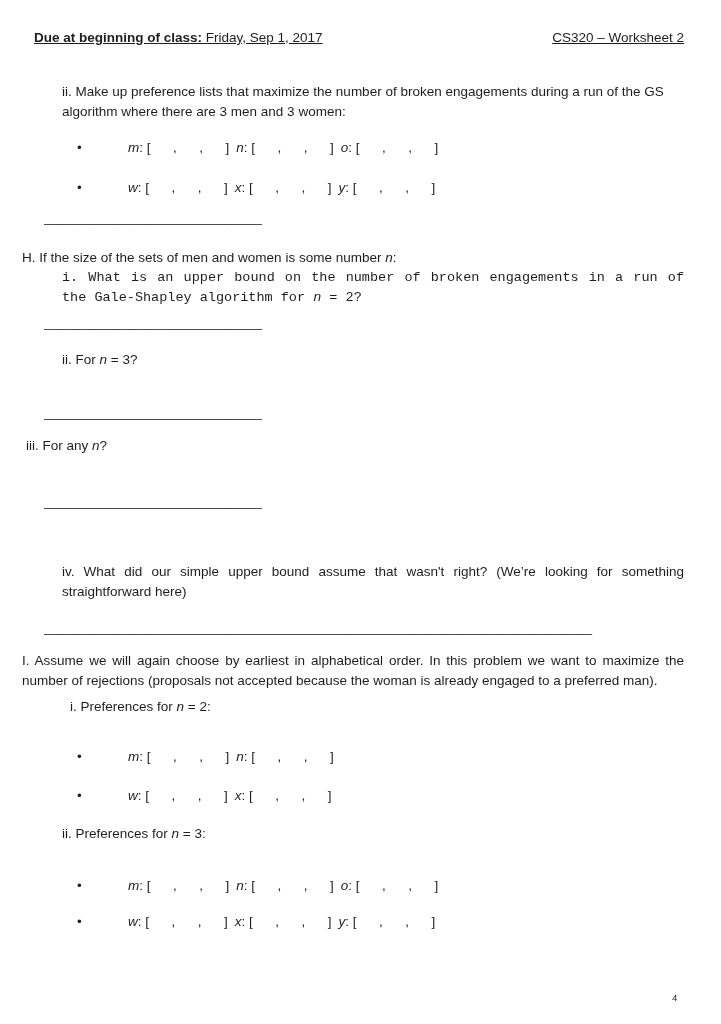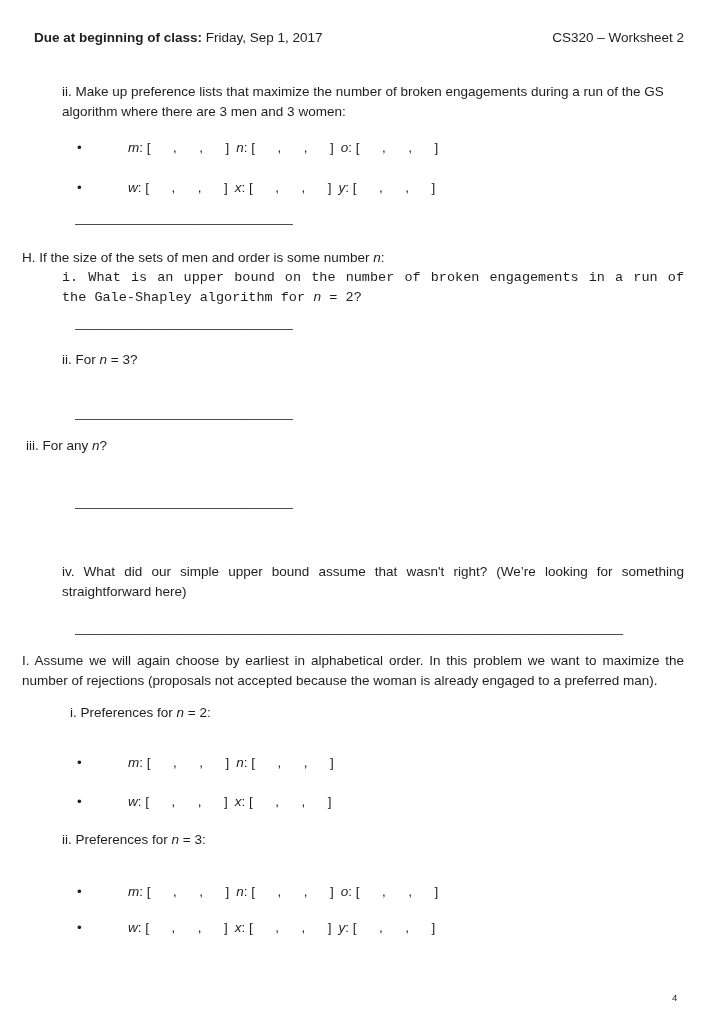--- a/index.html
+++ b/index.html
@@ -11,49 +11,50 @@
     color: #1e1e1e;
     font-family: "Liberation Sans", "DejaVu Sans", sans-serif;
     font-size: 13.5px;
     line-height: 20px;
     overflow: hidden;
   }
   .header {
     display: flex;
     justify-content: space-between;
     padding: 28px 37px 0 34px;
+    text-decoration: underline;
   }
   .bold { font-weight: bold; }
   .para { margin: 0; }
   .var { font-style: italic; }
   .hardwrap { white-space: pre-wrap; }
   .justify { text-align: justify; }
 
   .q2 { margin: 34px 37px 16px 62px; }
   .q3 { margin: 16px 37px 0 59px; }
 
   .bullets { margin-left: 77px; }
   .bullet-row { display: flex; }
   .dot { width: 51px; }
   .pref-group { margin-right: 7px; white-space: nowrap; }
 
-  .blank { margin-left: 75px; white-space: nowrap; height: 20px; overflow: hidden; }
+  .blank { margin-left: 44px; white-space: nowrap; height: 20px; overflow: hidden; }
   .blank-1 { margin-top: 10px; }
   .blank-2 { margin-top: 5px; }
   .blank-3 { margin-top: 33px; }
   .blank-4 { margin-top: 36px; }
   .blank-long { margin-top: 16px; }
 
   .h-intro  { margin: 20px 37px 0 22px; }
   .h-i      { margin: 0 37px 0 62px; font-family: Liberation Mono, monospace; }
   .h-ii     { margin: 17px 37px 0 62px; }
   .h-iii    { margin: 13px 37px 0 26px; }
   .h-iv     { margin: 50px 37px 0 62px; }
 
-  .i-intro  { margin: 13px 37px 12px 22px; }
+  .i-intro  { margin: 13px 37px 6px 22px; }
   .i-i      { margin: 0 37px 0 62px; padding-left: 8px; }
   .i-ii     { margin: 18px 37px 0 62px; }
 
   .bullets-first { margin-top: 8px; }
   .bullets-first .row-2 { margin-top: 20px; }
   .bullets-n2 { margin-top: 30px; }
   .bullets-n2 .row-2 { margin-top: 19px; }
   .bullets-n3 { margin-top: 32px; }
   .bullets-n3 .row-2 { margin-top: 16px; }
 
@@ -89,21 +90,21 @@
       <span class="dot">•</span>
       <span>
         <span class="pref-group"><i class="var">w</i><span>: [&nbsp;&nbsp;&nbsp;&nbsp;&nbsp;&nbsp;,&nbsp;&nbsp;&nbsp;&nbsp;&nbsp;&nbsp;,&nbsp;&nbsp;&nbsp;&nbsp;&nbsp;&nbsp;]</span></span><span class="pref-group"><i class="var">x</i><span>: [&nbsp;&nbsp;&nbsp;&nbsp;&nbsp;&nbsp;,&nbsp;&nbsp;&nbsp;&nbsp;&nbsp;&nbsp;,&nbsp;&nbsp;&nbsp;&nbsp;&nbsp;&nbsp;]</span></span><span class="pref-group"><i class="var">y</i><span>: [&nbsp;&nbsp;&nbsp;&nbsp;&nbsp;&nbsp;,&nbsp;&nbsp;&nbsp;&nbsp;&nbsp;&nbsp;,&nbsp;&nbsp;&nbsp;&nbsp;&nbsp;&nbsp;]</span></span>
       </span>
     </div>
   </div>
 
 
   <div class="blank blank-1">_____________________________</div>
 
-  <p class="para h-intro"><span>H. If the size of the sets of men and order is some number </span><i class="var">n</i><span>:</span></p>
+  <p class="para h-intro"><span>H. If the size of the sets of men and women is some number </span><i class="var">n</i><span>:</span></p>
 
   <p class="para h-i justify"><span>i. What is an upper bound on the number of broken engagements in a run of the Gale-Shapley algorithm for </span><i class="var">n</i><span> = 2?</span></p>
 
   <div class="blank blank-2">_____________________________</div>
 
   <p class="para h-ii"><span>ii. For </span><i class="var">n</i><span> = 3?</span></p>
 
   <div class="blank blank-3">_____________________________</div>
 
   <p class="para h-iii"><span>iii. For any </span><i class="var">n</i><span>?</span></p>

